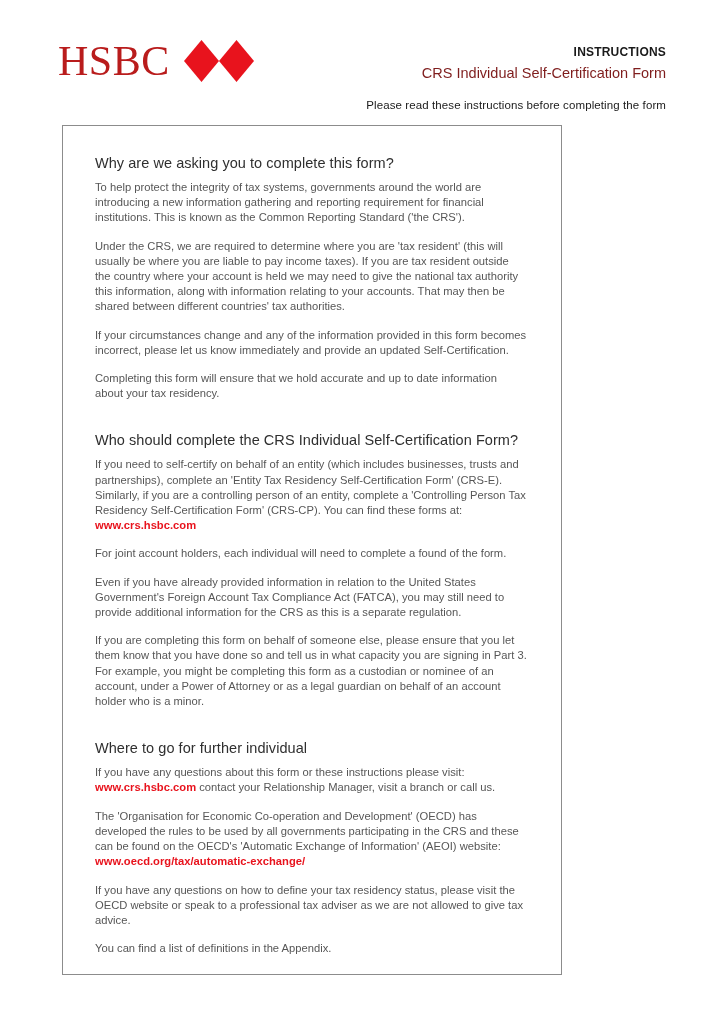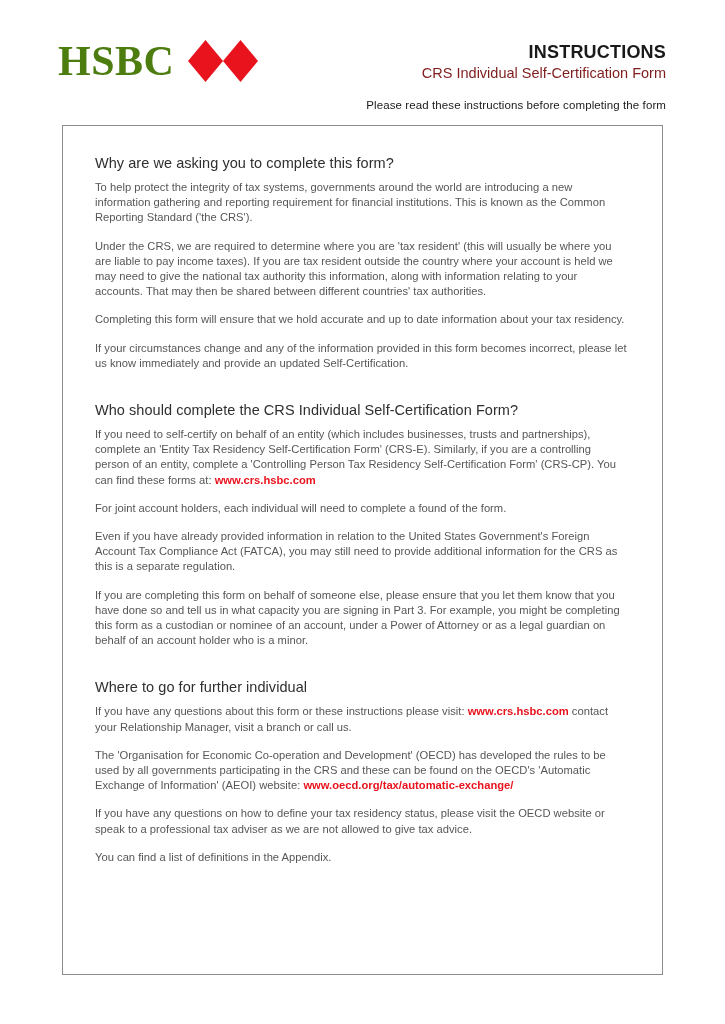--- a/index.html
+++ b/index.html
@@ -27,38 +27,38 @@
     left: 58px;
     top: 40px;
     display: flex;
     align-items: center;
   }
   .brand-wordmark {
     font-family: "Liberation Serif", serif;
     font-size: 42px;
     line-height: 42px;
     letter-spacing: 0.5px;
-    color: #4d7c0f;
-    font-weight: 700;
+    color: #b91c1c;
+    font-weight: 400;
   }
   .brand-hexagon {
     margin-left: 14px;
     width: 70px;
     height: 42px;
     display: block;
   }
 
   .header-right {
     position: absolute;
     right: 59px;
     top: 44px;
     text-align: right;
   }
   .header-title {
-    font-size: 18px;
+    font-size: 12px;
     font-weight: bold;
     color: #1a1a1a;
     letter-spacing: 0.2px;
     line-height: 17px;
   }
   .header-subtitle {
     font-size: 14.5px;
     color: #7f1d1d;
     line-height: 20px;
     margin-top: 2px;
@@ -74,21 +74,21 @@
     line-height: 14px;
     letter-spacing: 0.1px;
     margin-top: 8px;
   }
 
   
   .panel {
     position: absolute;
     left: 62px;
     top: 125px;
-    width: 601px;
+    width: 500px;
     height: 850px;
     border: 1px solid #8c8c8c;
     box-sizing: border-box;
     background: #ffffff;
   }
   .panel-inner {
     padding: 28px 34px 0 32px;
   }
 
   .section { margin: 0; }
@@ -146,24 +146,24 @@
 
     <div class="section">
       <h2 class="section-heading">Why are we asking you to complete this form?</h2>
       <p class="para">
         <span>To help protect the integrity of tax systems, governments around the world are introducing a new information gathering and reporting requirement for financial institutions. This is known as the Common Reporting Standard ('the CRS').</span>
       </p>
       <p class="para">
         <span>Under the CRS, we are required to determine where you are 'tax resident' (this will usually be where you are liable to pay income taxes). If you are tax resident outside the country where your account is held we may need to give the national tax authority this information, along with information relating to your accounts. That may then be shared between different countries' tax authorities.</span>
       </p>
       <p class="para">
-        <span>Completing this form will ensure that we hold accurate and up to date information about your tax residency.</span>
+        <span>If your circumstances change and any of the information provided in this form becomes incorrect, please let us know immediately and provide an updated Self-Certification.</span>
       </p>
       <p class="para">
-        <span>If your circumstances change and any of the information provided in this form becomes incorrect, please let us know immediately and provide an updated Self-Certification.</span>
+        <span>Completing this form will ensure that we hold accurate and up to date information about your tax residency.</span>
       </p>
     </div>
 
     <div class="section">
       <h2 class="section-heading">Who should complete the CRS Individual Self-Certification Form?</h2>
       <p class="para">
         <span>If you need to self-certify on behalf of an entity (which includes businesses, trusts and partnerships), complete an 'Entity Tax Residency Self-Certification Form' (CRS-E). Similarly, if you are a controlling person of an entity, complete a 'Controlling Person Tax Residency Self-Certification Form' (CRS-CP). You can find these forms at: </span><a class="link" href="#">www.crs.hsbc.com</a><span></span>
       </p>
       <p class="para">
         <span>For joint account holders, each individual will need to complete a found of the form.</span>

